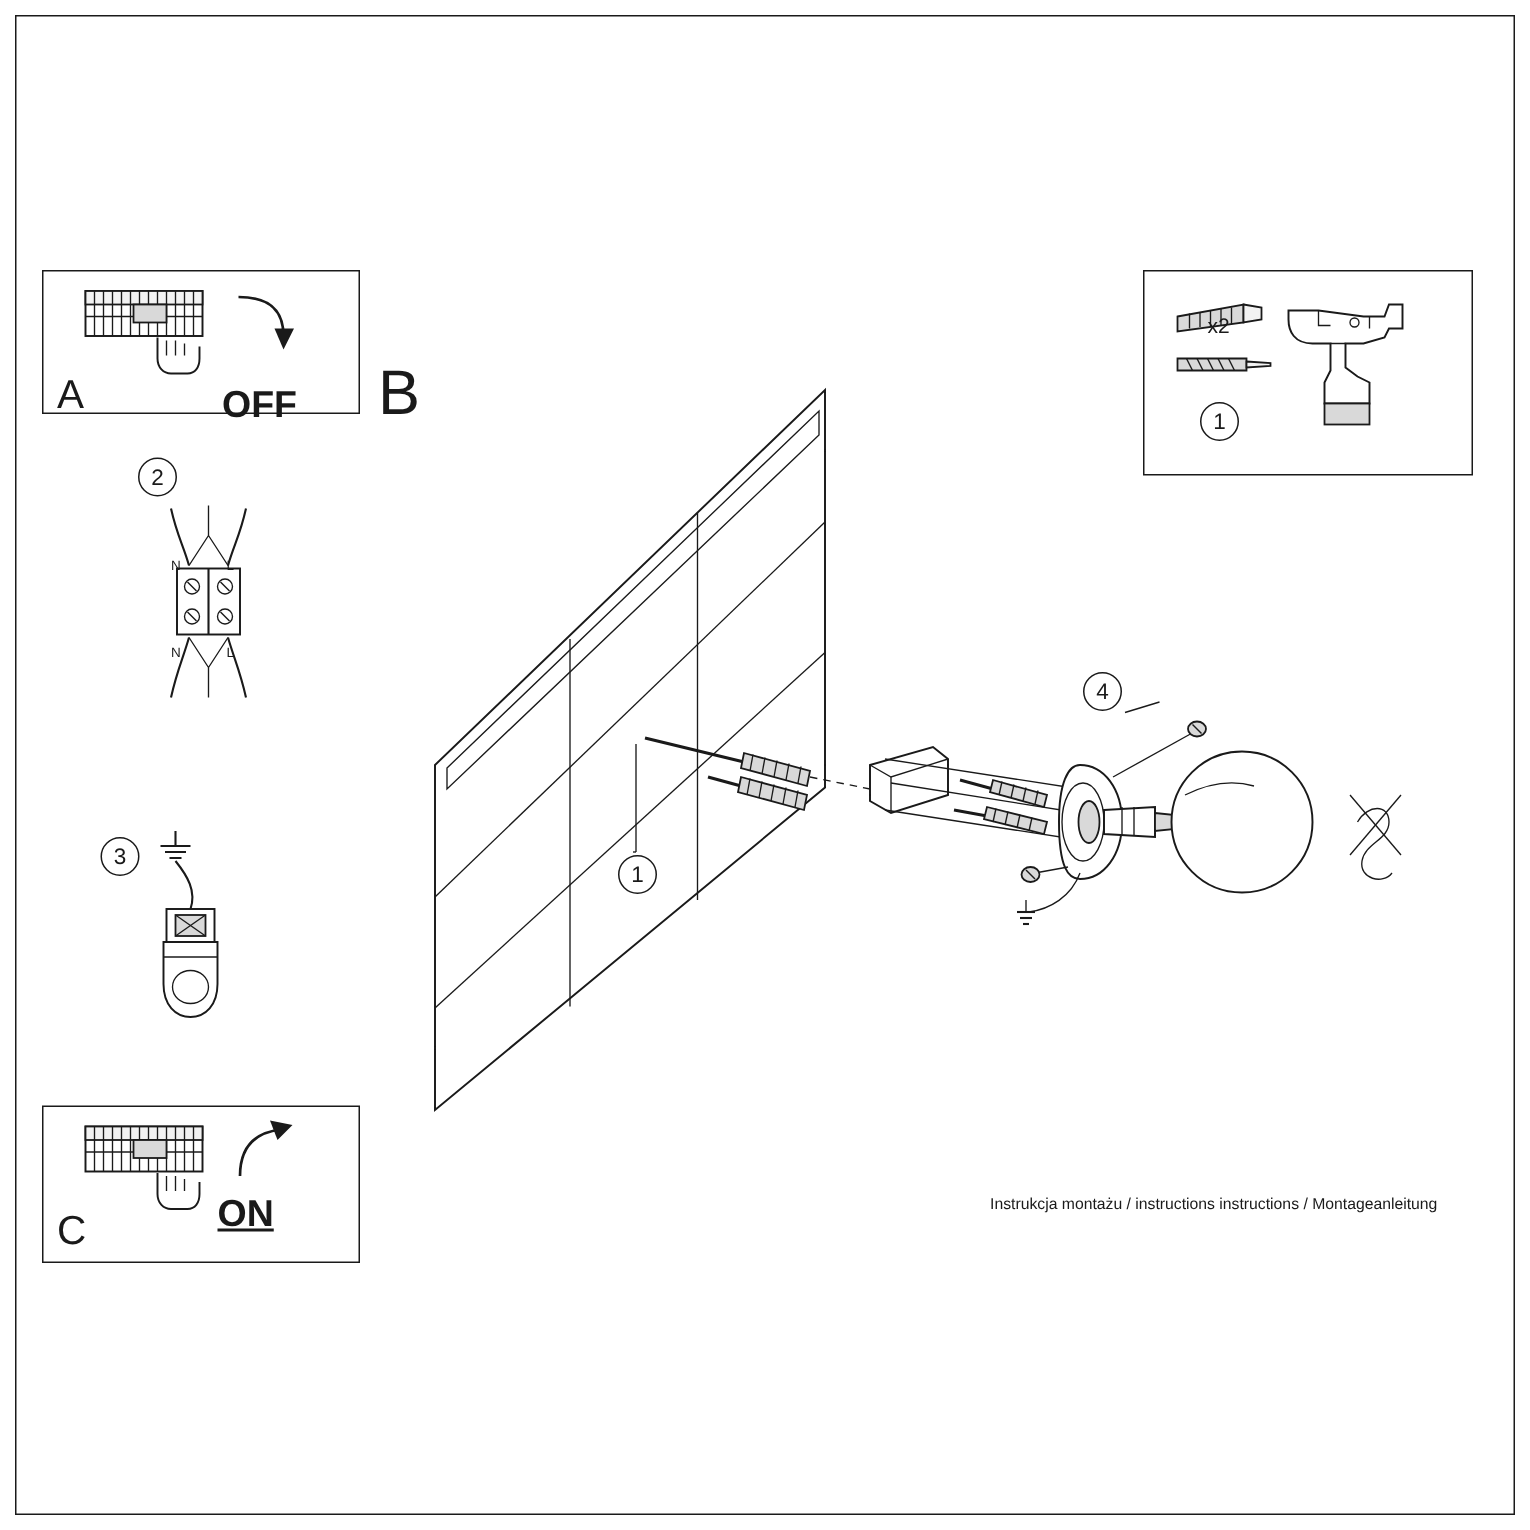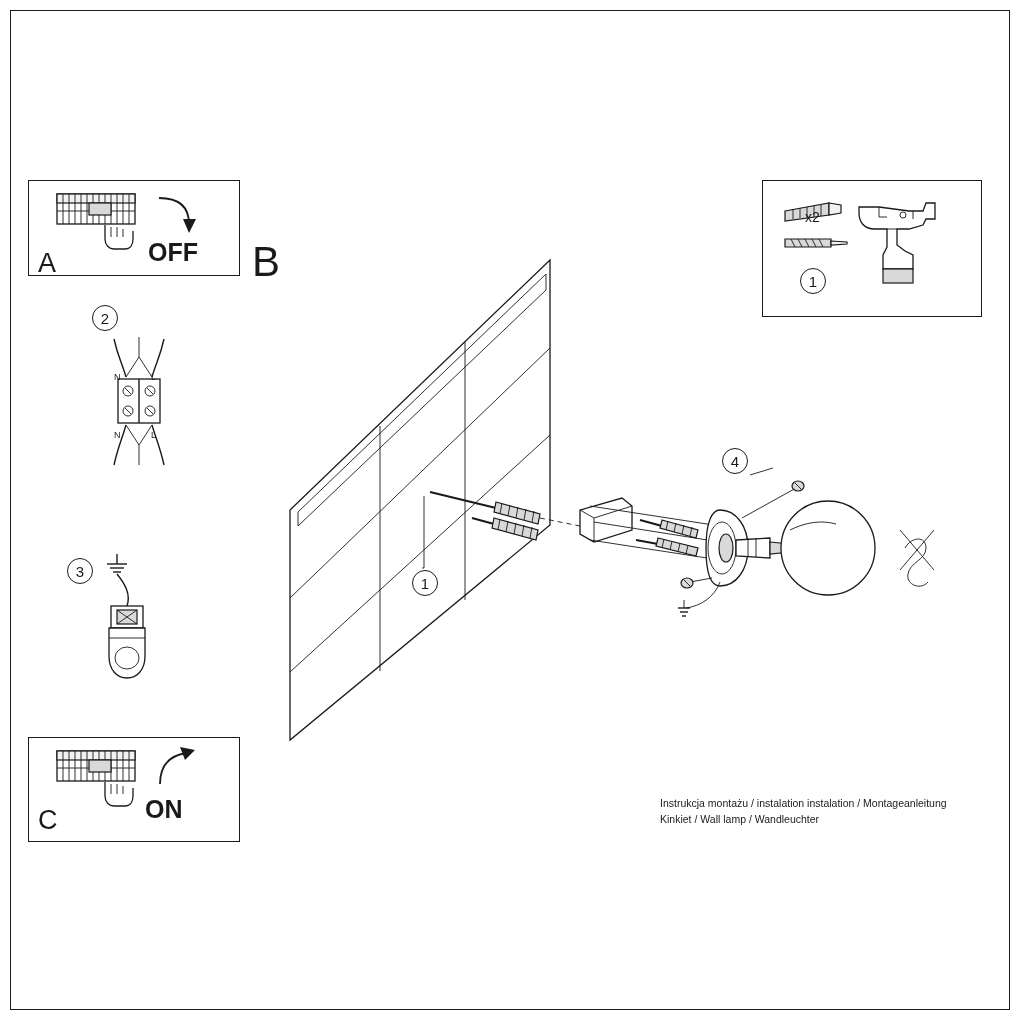--- a/index.html
+++ b/index.html
@@ -63,22 +63,22 @@
     left: 252px;
     top: 238px;
     font-size: 42px;
   }
   .switch-label {
     position: absolute;
     font-size: 25px;
     font-weight: bold;
     color: #1a1a1a;
   }
-  #label-off { left: 148px; top: 238px; }
-  #label-on  { left: 145px; top: 795px; }
+  #label-off { left: 148px; top: 256px; }
+  #label-on  { left: 145px; top: 795px; text-decoration: underline; }
 
   .circle-num {
     position: absolute;
     width: 26px;
     height: 26px;
     border: 1.6px solid #1a1a1a;
     border-radius: 50%;
     box-sizing: border-box;
     display: flex;
     align-items: center;
@@ -408,17 +408,16 @@
     <g class="ln-t">
       <line x1="174" y1="266" x2="174" y2="338"></line>
       <line x1="174" y1="338" x2="172" y2="338"></line>
     </g>
   </svg>
 
   <div class="circle-num" id="num-1-wall">1</div>
   <div class="circle-num" id="num-4">4</div>
 
   <div id="caption">
-    <div>Instrukcja montażu / instalation instalation / Montageanleitung</div>
-    <div>Kinkiet / Wall lamp / Wandleuchter</div>
+    <div>Instrukcja montażu / instructions instructions / Montageanleitung</div>
   </div>
 
 </div>
 
 </body></html>

